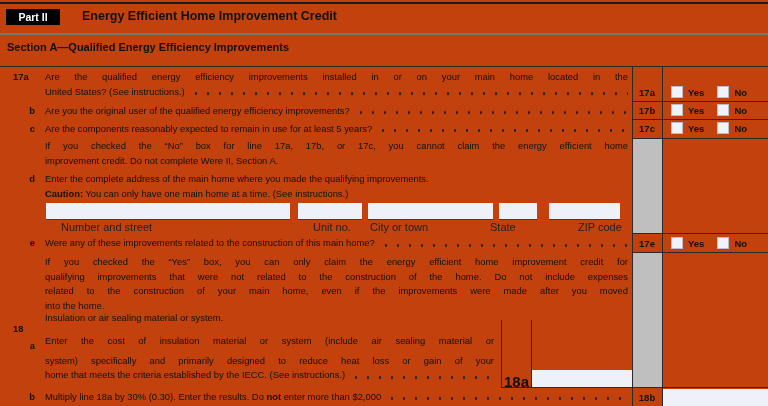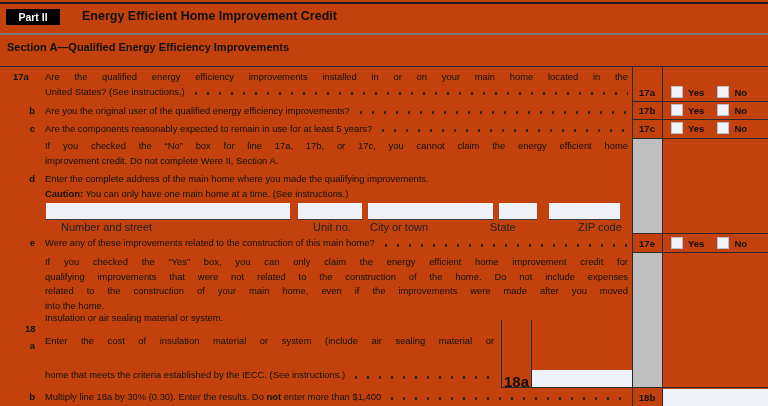--- a/index.html
+++ b/index.html
@@ -137,38 +137,39 @@
     <span>Yes</span>
     <span class="cb no-cb"></span>
     <span>No</span>
   </div>
 
   <div class="line jline" style="top:255px;">If you checked the “Yes” box, you can only claim the energy efficient home improvement credit for</div>
   <div class="line jline" style="top:269.5px;">qualifying improvements that were not related to the construction of the home. Do not include expenses</div>
   <div class="line" style="top:298.5px;">into the home.</div>
   <div class="line jline" style="top:284px;">related to the construction of your main home, even if the improvements were made after you moved</div>
 
-  <div class="numlbl" style="left:25px;top:321.5px;">18</div>
+  <div class="numlbl" style="left:13px;top:321.5px;">18</div>
   <div class="line" style="top:311px;">Insulation or air sealing material or system.</div>
 
   <div class="numlbl sub" style="top:339px;">a</div>
   <div class="line narrow jline" style="top:334px;">Enter the cost of insulation material or system (include air sealing material or</div>
+  <div class="line narrow jline" style="top:353.5px;">system) specifically and primarily designed to reduce heat loss or gain of your</div>
   <div class="line narrow dline" style="top:368px;justify-content:center;">
     <span class="txt">home that meets the criteria established by the IECC. (See instructions.)</span>
     <span class="dots"></span>
   </div>
 
   <div class="vline" style="left:501px;top:320px;height:67px;"></div>
   <div class="vline" style="left:531px;top:320px;height:67px;"></div>
   <div class="abs" style="left:502px;top:373px;width:29px;text-align:center;font-weight:bold;font-size:15px;">18a</div>
   <div class="amtfield" style="left:532px;top:370px;width:100px;height:17px;"></div>
 
   <div class="numlbl sub" style="top:389.5px;">b</div>
   <div class="line dline" style="top:389.5px;">
     <span class="txt">Multiply line 18a by 30% (0.30). Enter the results. Do </span>
       <span class="txt b">not</span>
-      <span class="txt"> enter more than $1,400</span>
+      <span class="txt"> enter more than $2,000</span>
     <span class="dots"></span>
   </div>
   <div class="rowlbl" style="top:388px;height:18px;">18b</div>
   <div class="amtfield" style="left:663px;top:389px;width:105px;height:17px;"></div>
 
 </div>
 
 </body></html>

